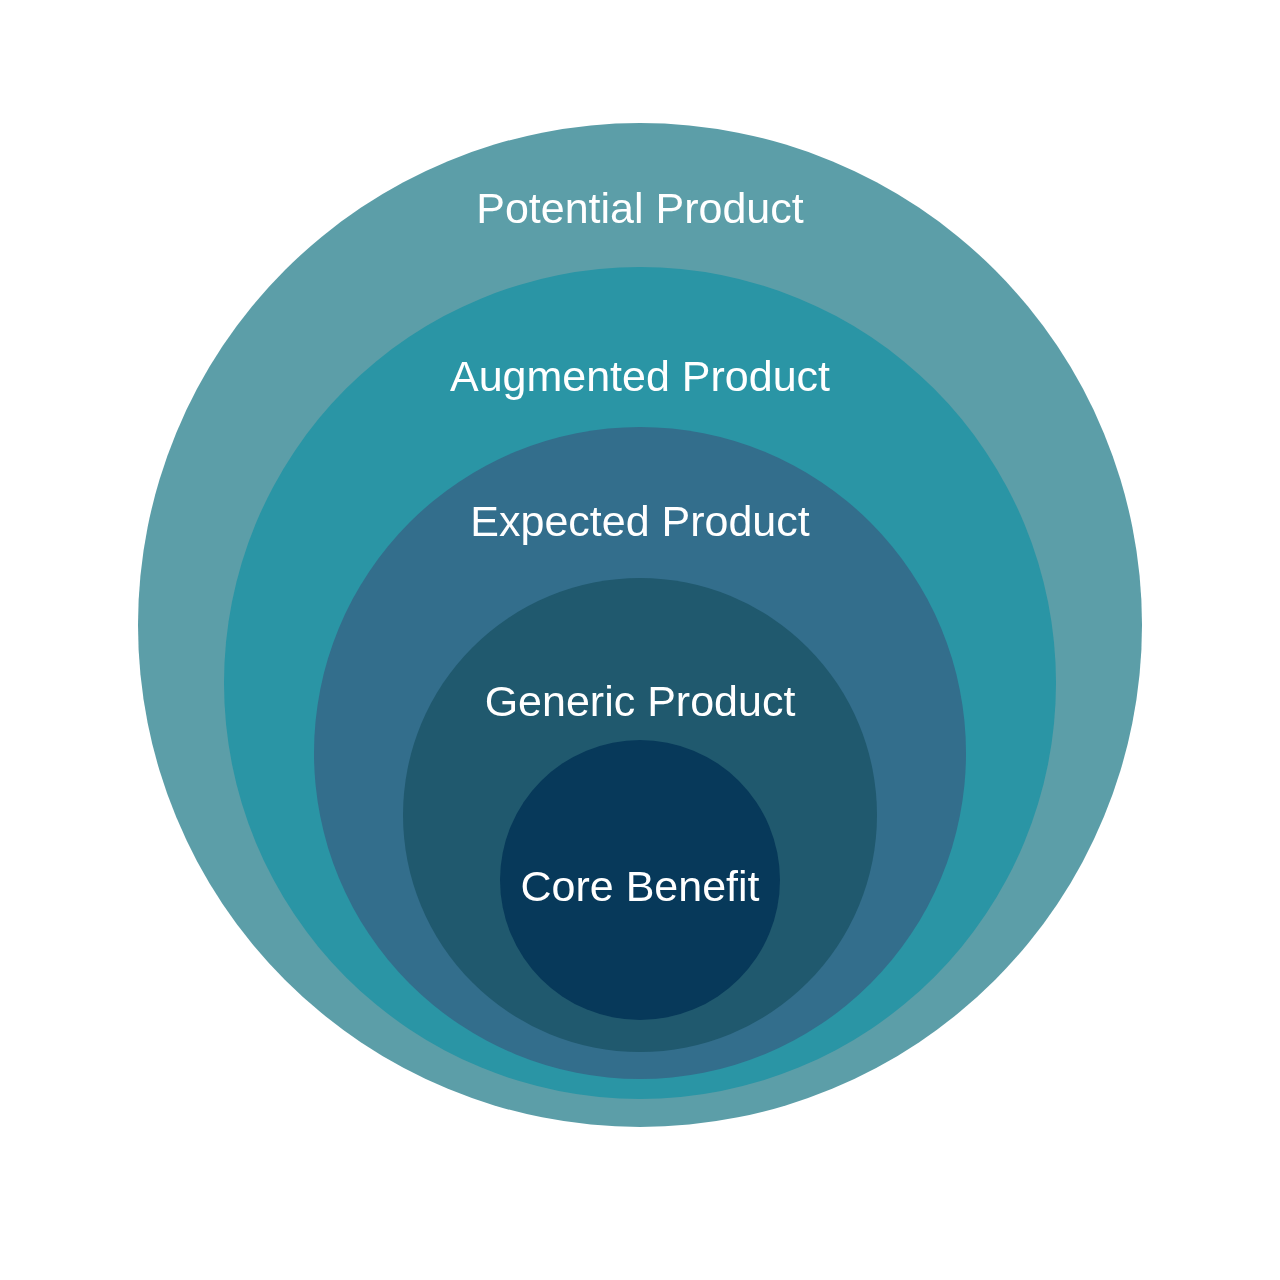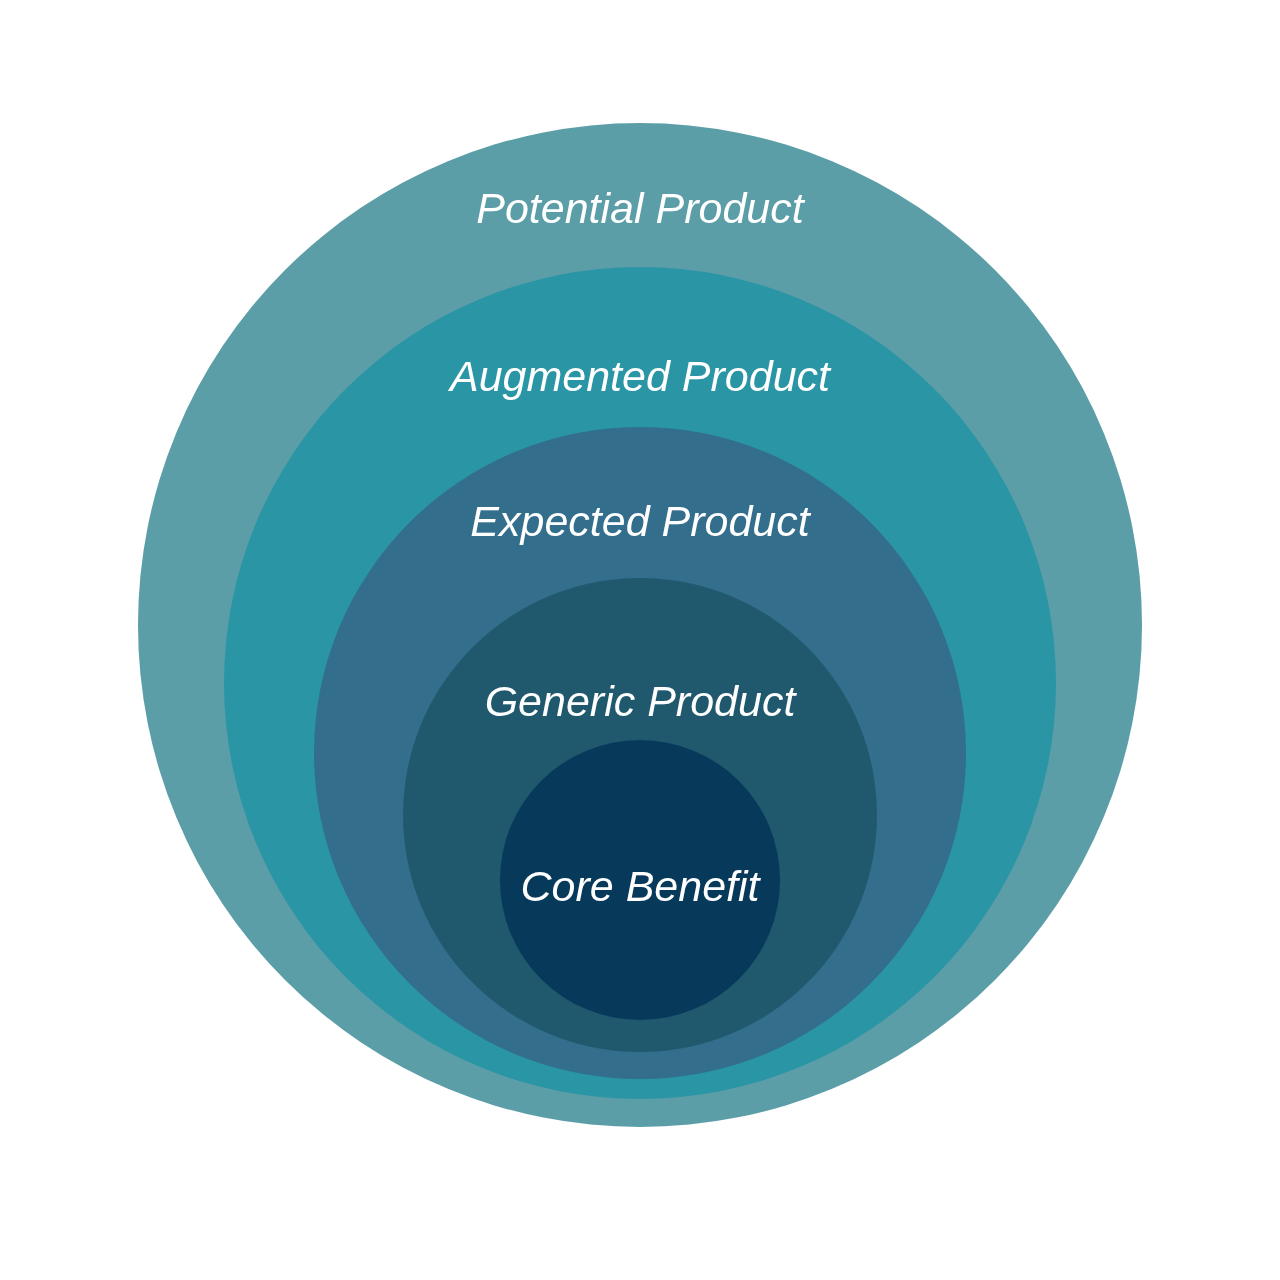--- a/index.html
+++ b/index.html
@@ -7,21 +7,20 @@
     padding: 0;
     width: 1280px;
     height: 1280px;
     background: #ffffff;
     overflow: hidden;
   }
   .canvas-wrap {
     width: 1280px;
     height: 1280px;
     position: relative;
-    font-style: italic;
   }
   svg.diagram {
     display: block;
     width: 1280px;
     height: 1280px;
   }
   svg.diagram text.level-label {
     font-family: "Liberation Sans", sans-serif;
     font-size: 43px;
     fill: #ffffff;

